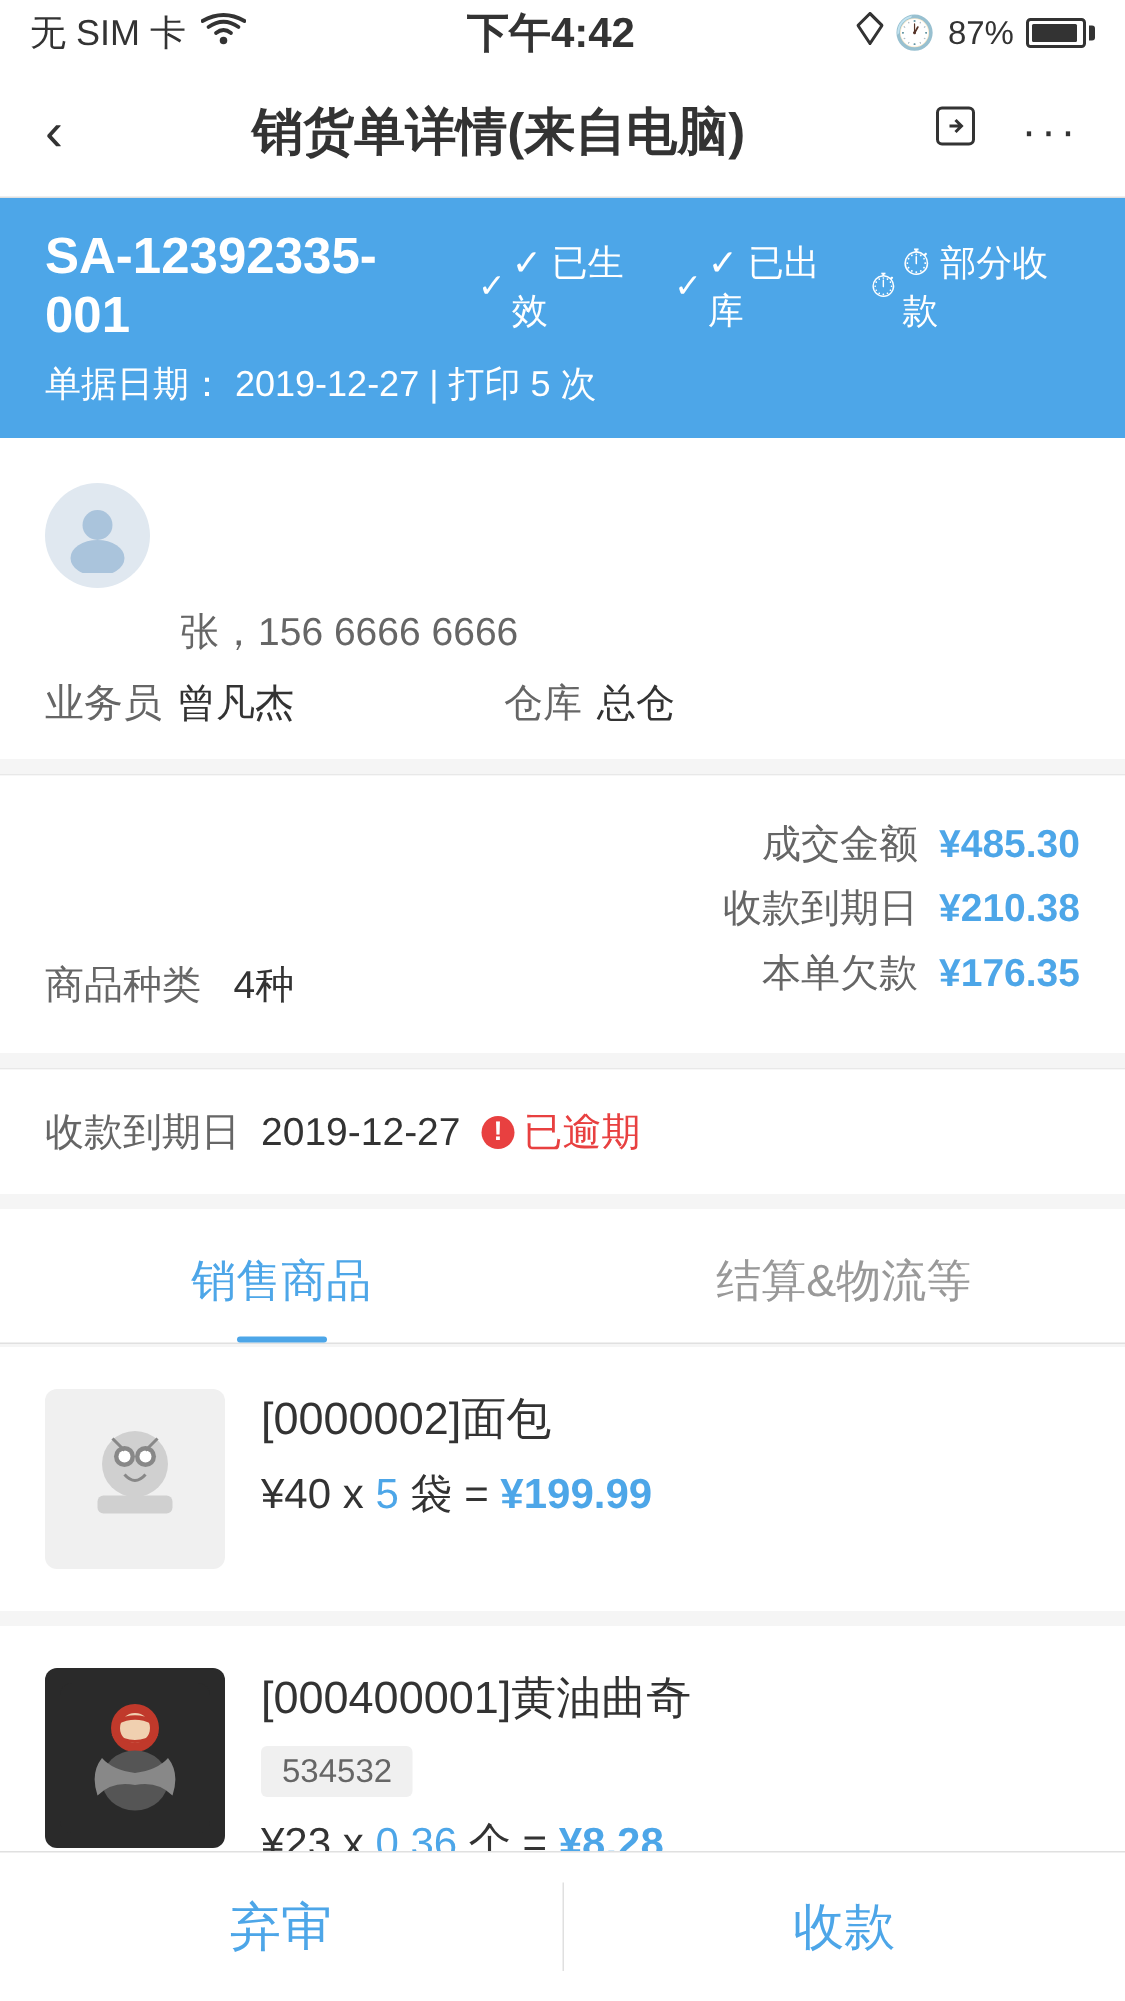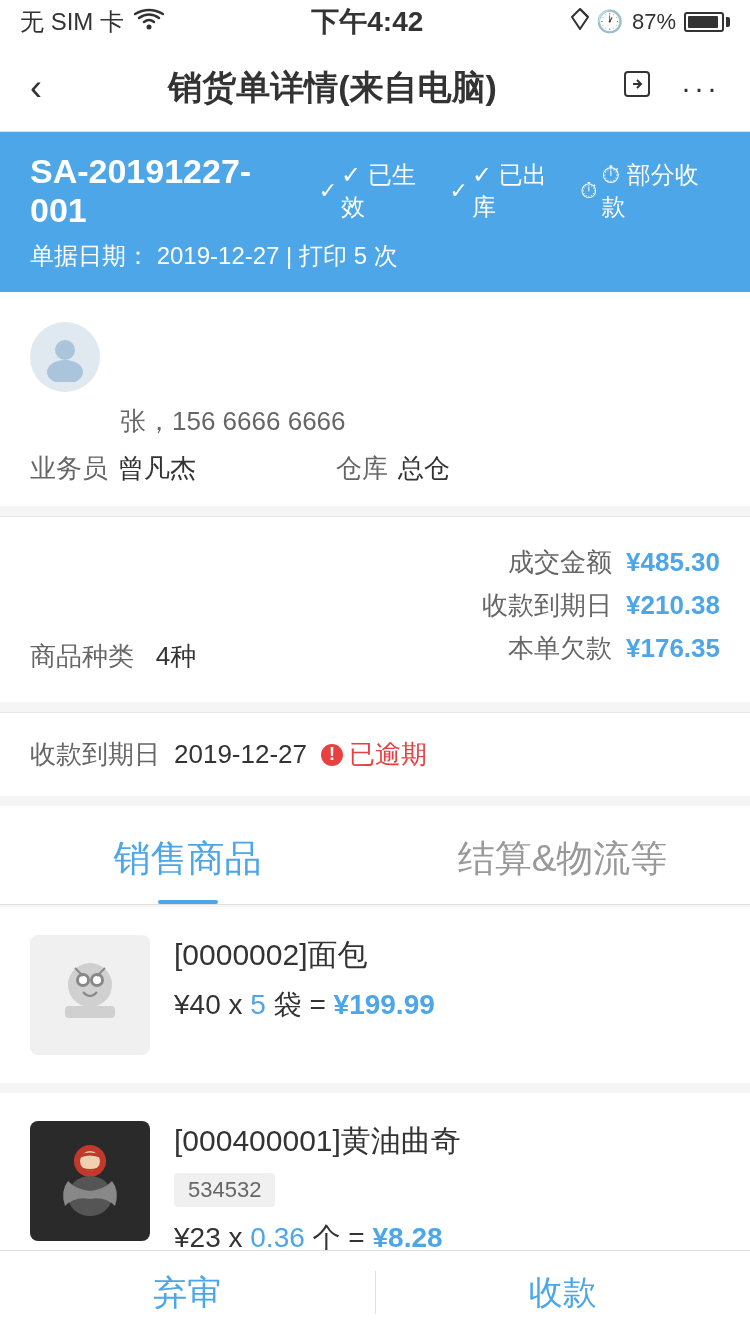--- a/index.html
+++ b/index.html
@@ -179,21 +179,21 @@
       margin-bottom: 2px;
     }
     .tabs-row {
       display: flex;
       border-bottom: 1px solid #e0e0e0;
     }
     .tab-item {
       flex: 1;
       text-align: center;
       padding: 28px 0 20px 0;
-      font-size: 37px;
+      font-size: 30px;
       color: #999;
       position: relative;
       cursor: pointer;
     }
     .tab-item.active {
       color: #4da6e8;
     }
     .tab-underline {
       position: absolute;
       bottom: 0; left: 50%;
@@ -246,21 +246,21 @@
       color: #333;
     }
     .price-qty { color: #4da6e8; }
     .price-total { color: #4da6e8; font-weight: 600; }
 
     
     .bottom-bar {
       position: fixed;
       bottom: 0;
       width: 750px;
-      height: 84px;
+      height: 100px;
       background: #fff;
       border-top: 1px solid #e0e0e0;
       display: flex;
     }
     .bottom-btn {
       flex: 1;
       display: flex;
       align-items: center;
       justify-content: center;
       font-size: 34px;
@@ -324,21 +324,21 @@
         <rect x="2" y="2" width="24" height="24" rx="3"></rect>
         <path d="M10 14 L18 14 M14 10 L18 14 L14 18"></path>
       </svg>
     </span>
     <span class="nav-more">···</span>
   </div>
 </div>
 
 <div class="doc-header">
   <div class="doc-header-row1">
-    <span class="doc-id">SA-20191227-001</span>
+    <span class="doc-id">SA-12392335-001</span>
     <div class="doc-badges">
       <span class="badge">
         <span class="badge-check">✓</span>
         <span>✓ 已生效</span>
       </span>
       <span class="badge">
         <span class="badge-check">✓</span>
         <span>✓ 已出库</span>
       </span>
       <span class="badge">

